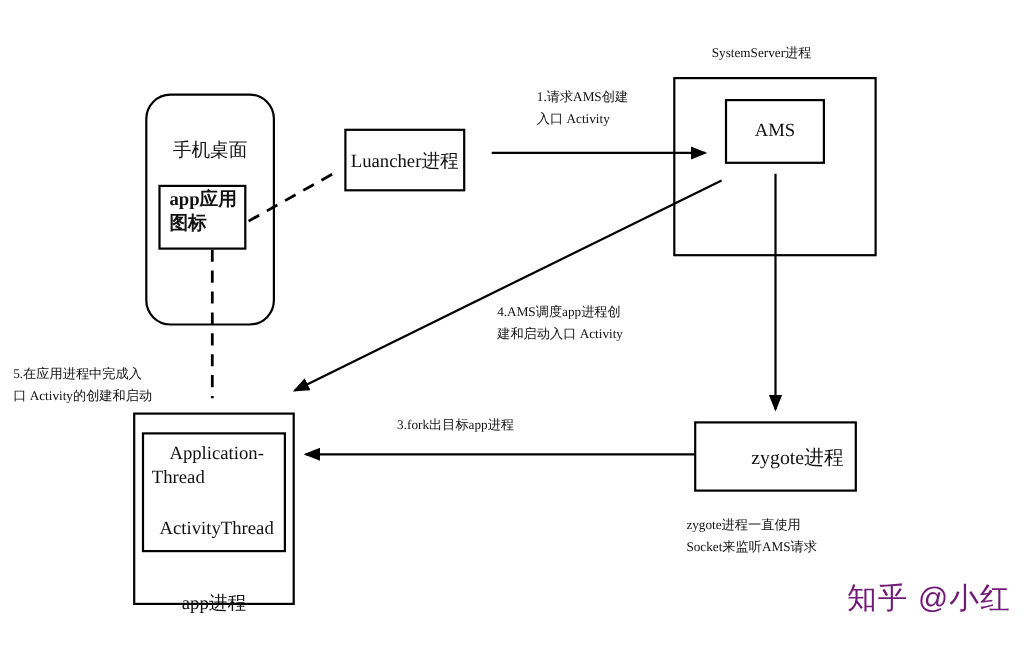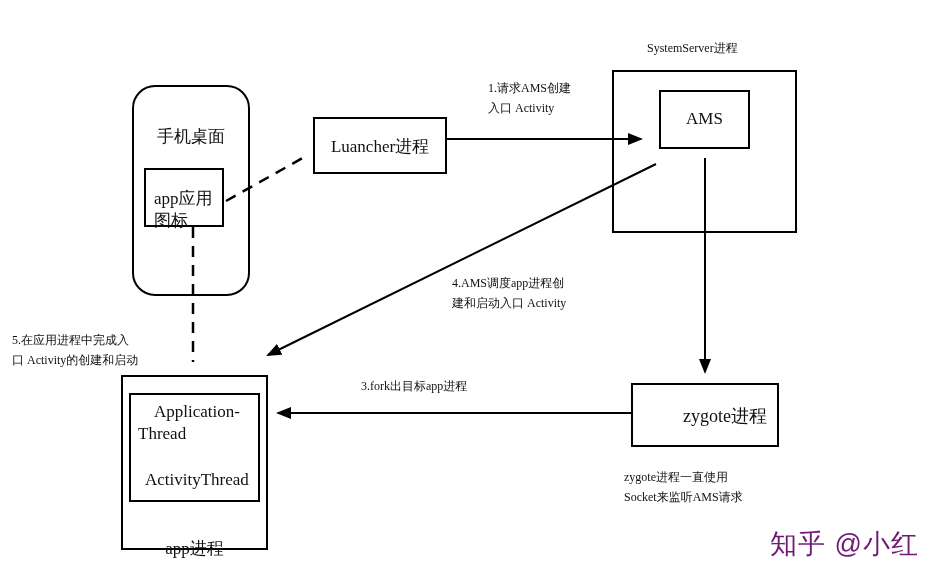--- a/index.html
+++ b/index.html
@@ -73,25 +73,25 @@
     <line x1="226" y1="201" x2="308" y2="155" stroke="#000000" stroke-width="2.5" stroke-dasharray="11 8"></line>
 
     <line x1="193" y1="227" x2="193" y2="362" stroke="#000000" stroke-width="2.5" stroke-dasharray="11 8"></line>
   </svg>
 
   <div class="box" style="left:132px; top:85px; width:118px; height:211px;border-radius:23px;">
     <div class="box-label-center t17" style="top:38px;">手机桌面</div>
   </div>
 
   <div class="box" style="left:144px; top:168px; width:80px; height:59px;">
-    <div class="lbl t17" style="left:8px; top:18px; line-height:22px;">app应用
+    <div class="lbl t17" style="left:8px; top:0; line-height:22px;font-weight:bold;">app应用
 图标</div>
   </div>
 
-  <div class="box" style="left:313px; top:117px; width:134px; height:57px;">
+  <div class="box" style="left:313px; top:117px; width:110px; height:57px;">
     <div class="box-label-center t17" style="top:16px;">Luancher进程</div>
   </div>
 
   <div class="lbl" style="left:647px; top:38px;">SystemServer进程</div>
   <div class="box" style="left:612px; top:70px; width:185px; height:163px;"></div>
 
   <div class="box" style="left:659px; top:90px; width:91px; height:59px;">
     <div class="box-label-center t17" style="top:17px;">AMS</div>
   </div>
 

